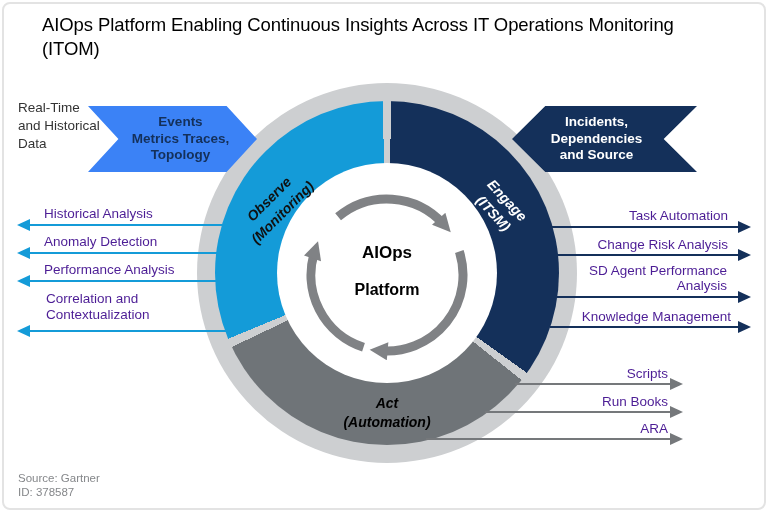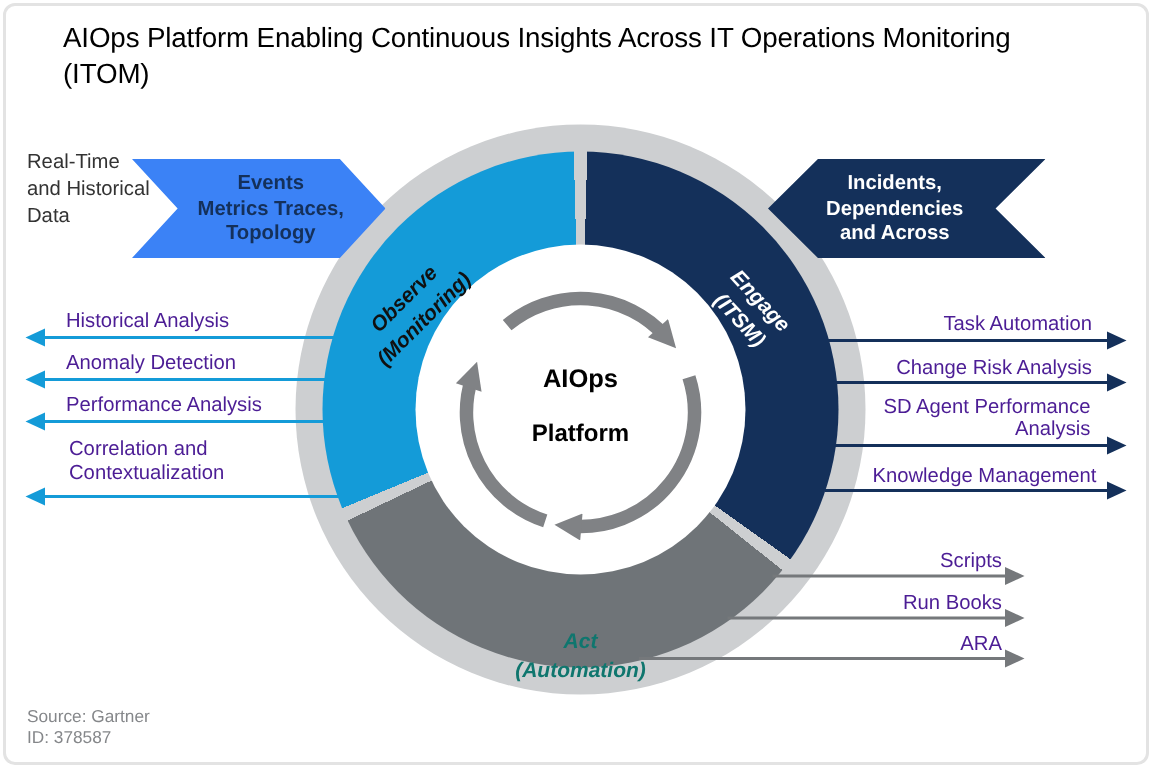--- a/index.html
+++ b/index.html
@@ -40,21 +40,21 @@
       #6F7478 128.5deg 244.5deg,
       #CDCFD1 244.5deg 247.5deg,
       #149BD8 247.5deg 358.5deg,
       #CDCFD1 358.5deg 360deg);
   }
   .center-circle{position:absolute;inset:80px;border-radius:50%;background:#ffffff;}
 
   .seg-label{width:200px;text-align:center;font-size:14px;font-weight:bold;line-height:19px;z-index:3;font-style:italic;}
   .seg-observe{left:176px;top:187px;transform:rotate(-45deg);color:#101010;}
   .seg-engage{left:400px;top:188px;transform:rotate(47deg);color:#ffffff;}
-  .seg-act{left:287px;top:418px;color:#0f766e;}
+  .seg-act{left:287px;top:394px;color:#000000;}
 
   .center-svg{left:287px;top:175px;z-index:2;}
   .center-text{left:297px;top:211px;width:180px;text-align:center;z-index:3;color:#414042;margin-top:32px;}
   .ct-heading{font-size:17px;font-weight:bold;color:#000;line-height:20px;}
   .ct-line1{font-size:15px;margin-top:22px;line-height:19px;}
   .ct-line2{font-size:15px;margin-top:5px;line-height:19px;}
   .ct-footing{font-size:16px;font-weight:bold;color:#000;margin-top:17px;line-height:20px;}
 
   
   .row-label{font-size:13.5px;color:#4c1d95;line-height:16px;z-index:4;}
@@ -84,21 +84,21 @@
     <div>Events</div>
     <div>Metrics Traces,</div>
     <div>Topology</div>
   </div>
 </div>
 
 <div class="abs banner banner-right">
   <div class="banner-text">
     <div>Incidents,</div>
     <div>Dependencies</div>
-    <div>and Across</div>
+    <div>and Source</div>
   </div>
 </div>
 
 <div class="abs donut">
   <div class="ring-outer"></div>
   <div class="ring-colored"></div>
   <div class="center-circle"></div>
 </div>
 
 <svg class="abs center-svg" width="200" height="200" viewBox="0 0 200 200">

